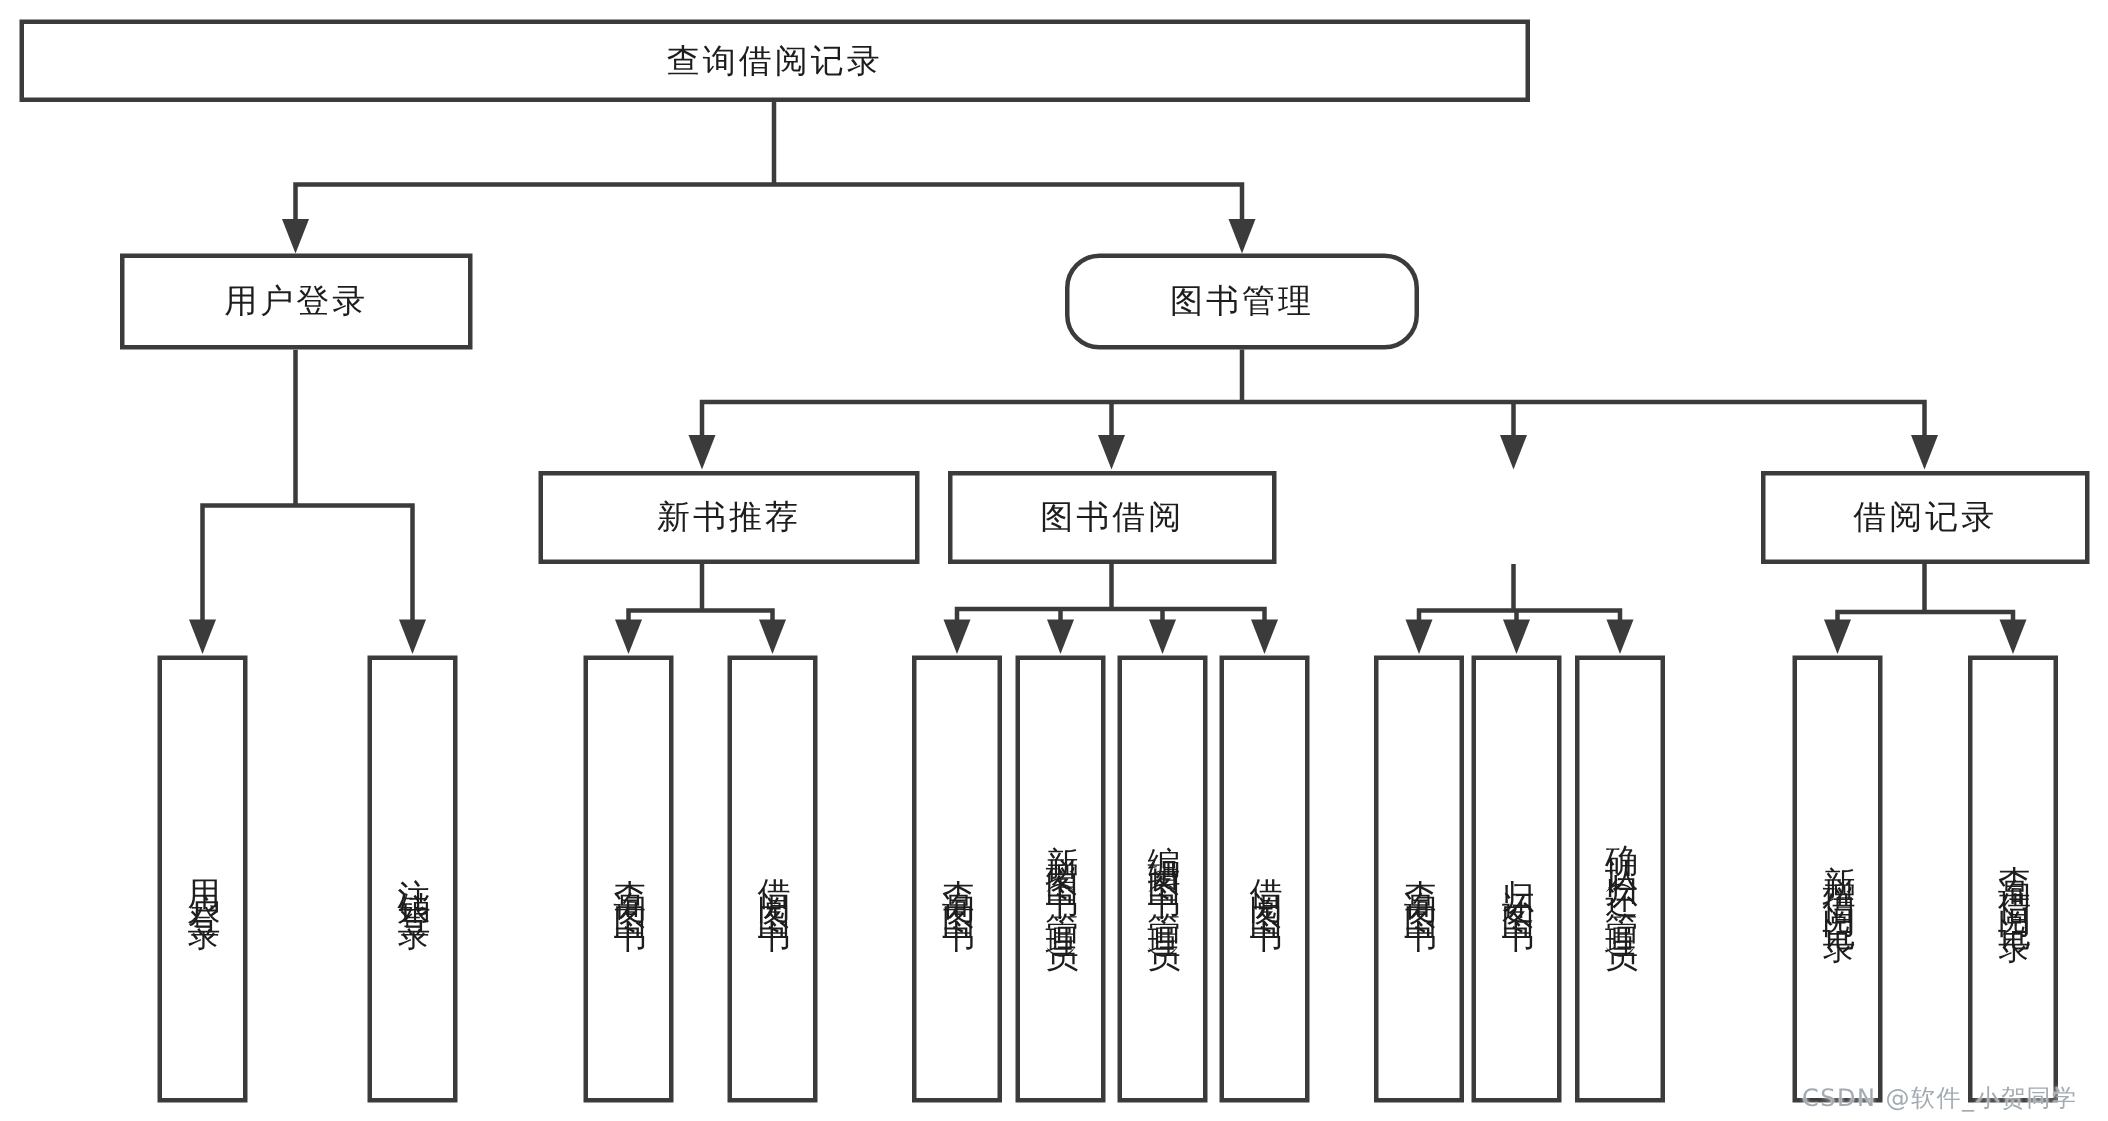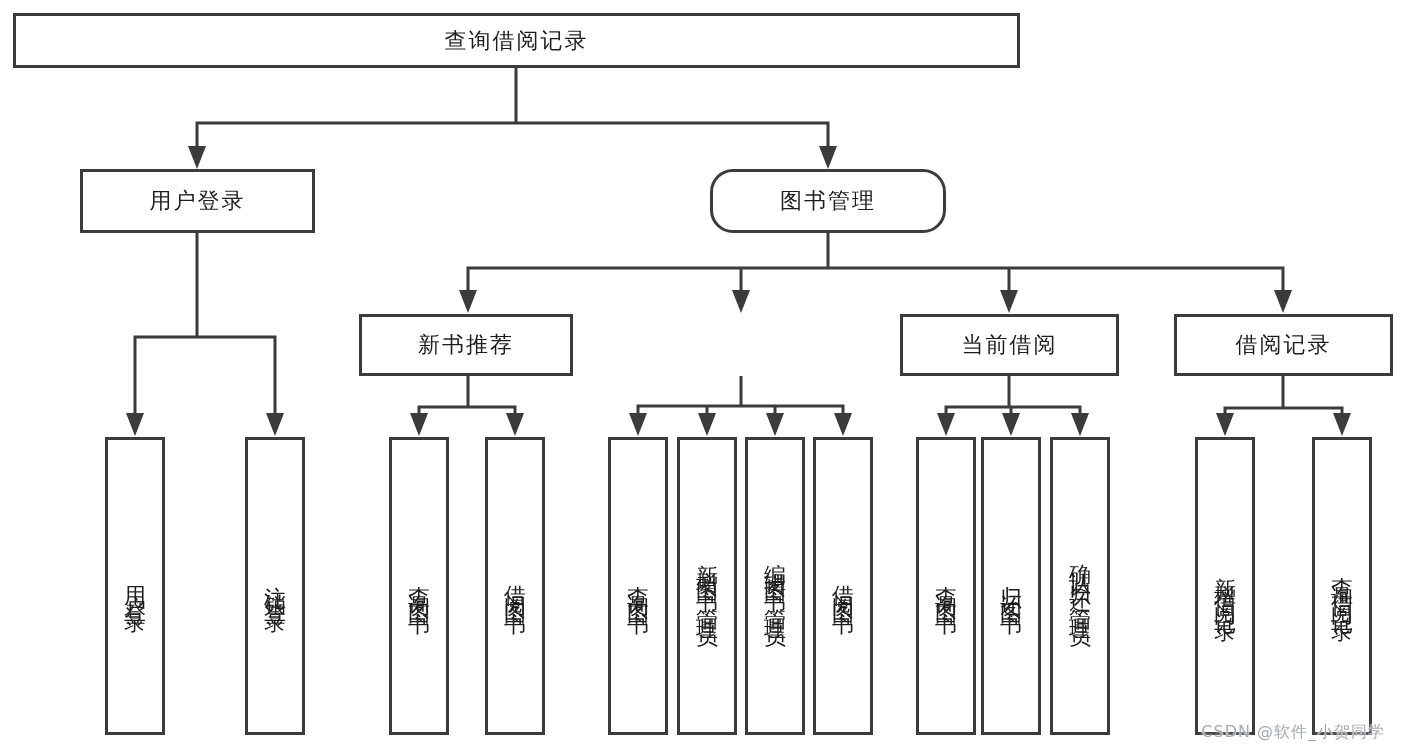--- a/index.html
+++ b/index.html
@@ -120,25 +120,25 @@
     <span>查询借阅记录</span>
   </div>
 
   <div class="node" style="left:80px;top:169px;width:235px;height:64px;">
     <span>用户登录</span>
   </div>
   <div class="node" style="left:710px;top:169px;width:236px;height:64px;border-radius:23px;">
     <span>图书管理</span>
   </div>
 
-  <div class="node" style="left:359px;top:314px;width:214px;height:62px;">
+  <div class="node" style="left:359px;top:314px;width:254px;height:62px;">
     <span>新书推荐</span>
   </div>
-  <div class="node" style="left:900px;top:314px;width:219px;height:62px;">
-    <span>当前借阅</span>
+  <div class="node" style="left:632px;top:314px;width:219px;height:62px;">
+    <span>图书借阅</span>
   </div>
   <div class="node" style="left:1174px;top:314px;width:219px;height:62px;">
     <span>借阅记录</span>
   </div>
 
   <div class="leaf" style="left:105px;">
     <span class="vtext">用户登录</span>
   </div>
   <div class="leaf" style="left:245px;">
     <span class="vtext">注销登录</span>

